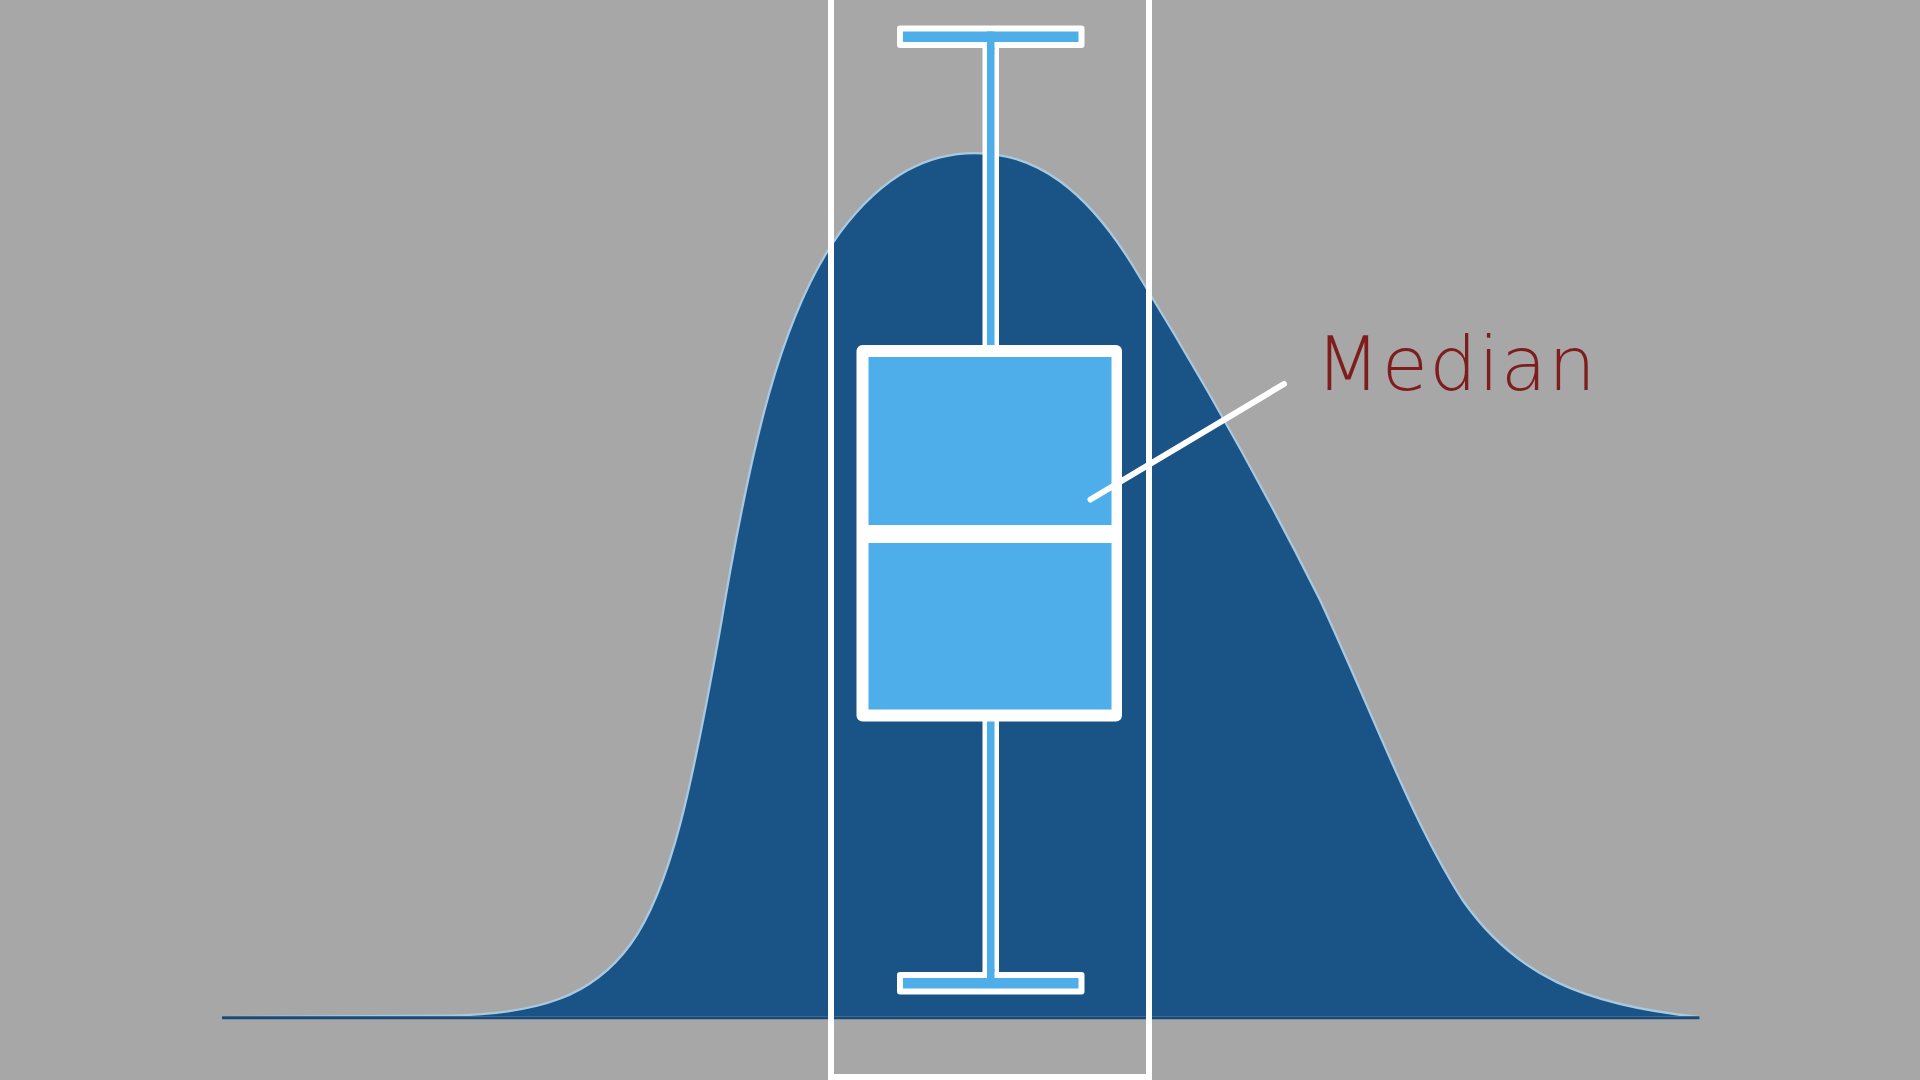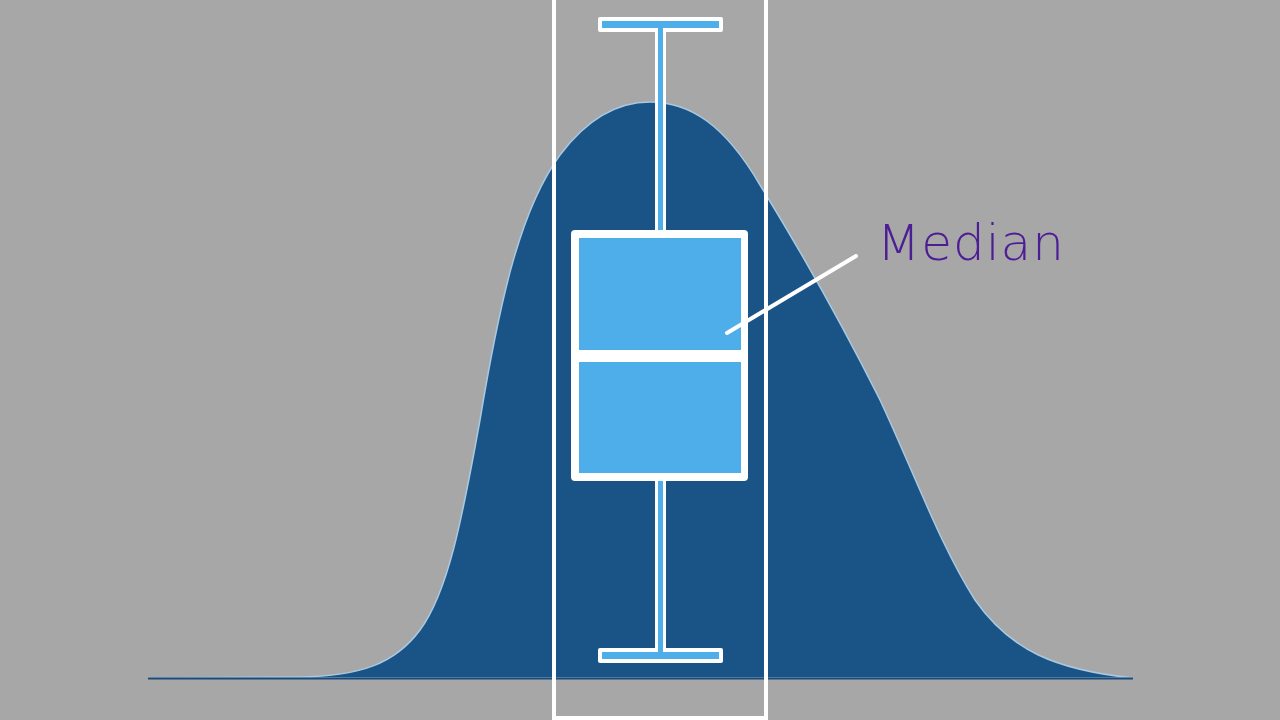--- a/index.html
+++ b/index.html
@@ -7,21 +7,21 @@
     width: 1280px; height: 720px; overflow: hidden;
     background: #a7a7a7;
     font-family: "DejaVu Sans", sans-serif;
     position: relative;
   }
   #canvas { position: absolute; left: 0; top: 0; width: 1280px; height: 720px; }
   .label {
     position: absolute;
     left: 877px; top: 218px;
     font-size: 50px;
-    color: #4c1d95;
+    color: #7f1d1d;
     letter-spacing: 1px;
     font-weight: 300;
     line-height: 1;
   }
 </style>
 </head>
 <body>
 
 <svg id="canvas" viewBox="0 0 1280 720" width="1280" height="720" xmlns="http://www.w3.org/2000/svg">
 

